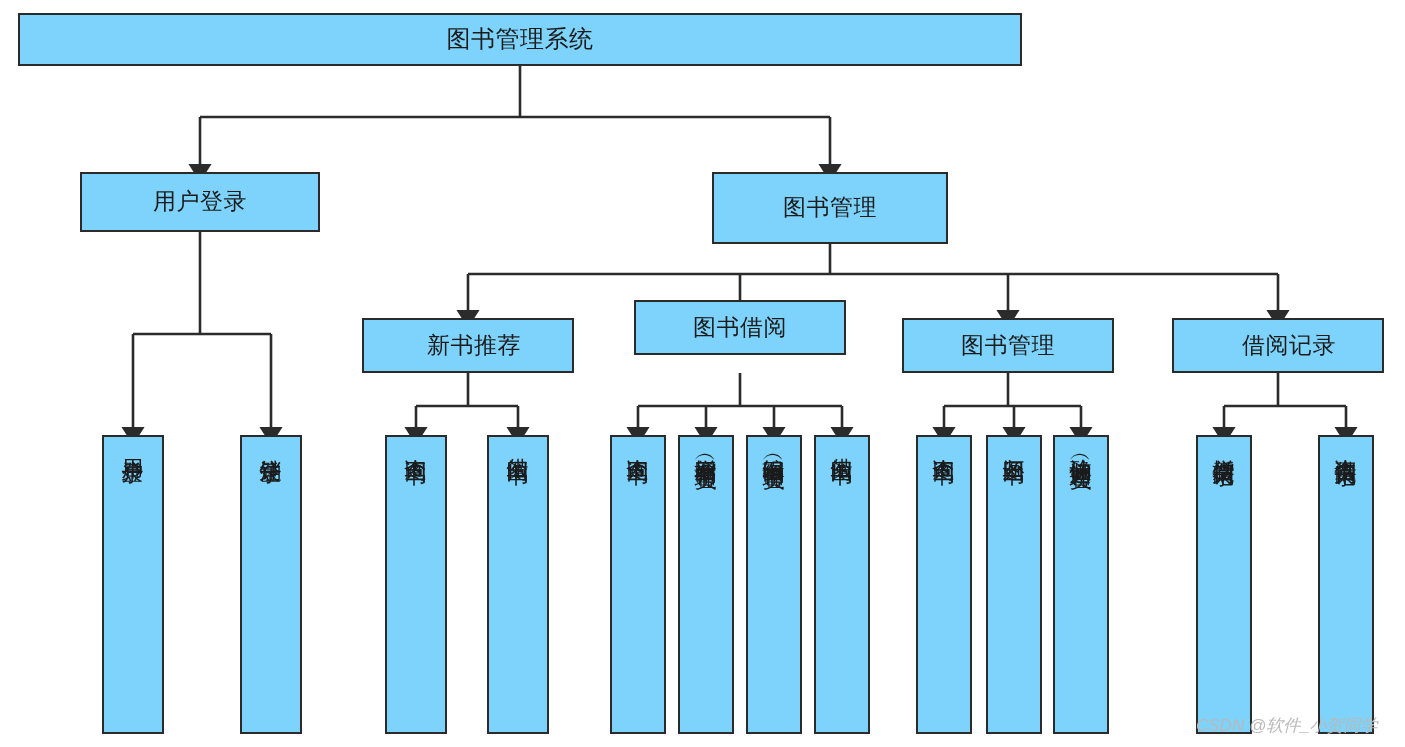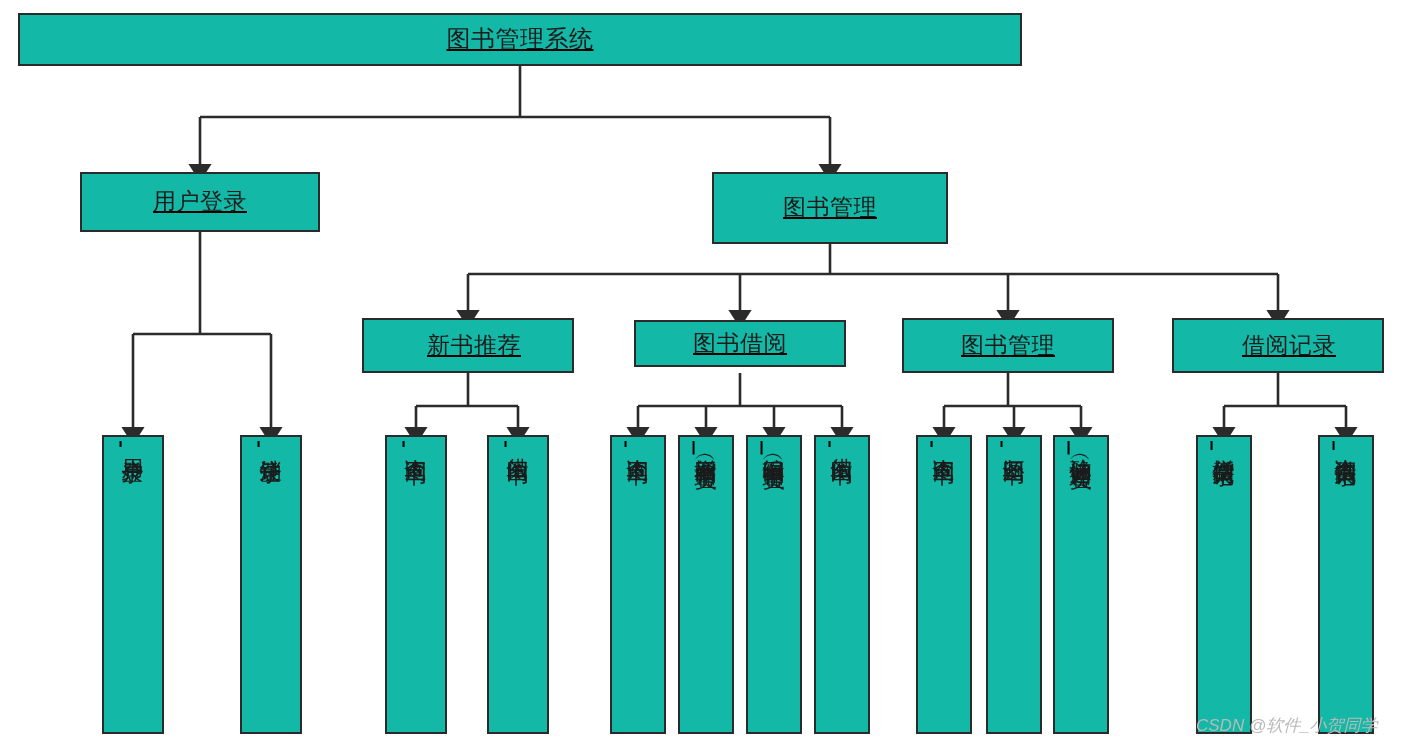--- a/index.html
+++ b/index.html
@@ -22,27 +22,26 @@
     position: absolute;
     left: 0;
     top: 0;
     width: 1405px;
     height: 747px;
     pointer-events: none;
   }
   .node {
     position: absolute;
     box-sizing: border-box;
-    background: #14b8a6;
+    background: #7dd3fc;
     border: 2px solid #2b2b2b;
     display: flex;
     align-items: center;
     justify-content: center;
     overflow: hidden;
-    text-decoration: underline;
   }
   .node-label {
     color: #1b1b1b;
     text-align: center;
     line-height: 1.18;
     white-space: pre-wrap;
     letter-spacing: 0.5px;
   }
   
   .node.horiz .node-label {
@@ -128,21 +127,21 @@
       </div>
       <div class="node horiz" style="left: 80px; top: 172px; width: 240px; height: 60px;">
         <div class="node-label">用户登录</div>
       </div>
       <div class="node horiz" style="left: 712px; top: 172px; width: 236px; height: 72px;">
         <div class="node-label">图书管理</div>
       </div>
       <div class="node horiz" style="left: 362px; top: 318px; width: 212px; height: 55px; padding-left: 12px;">
         <div class="node-label">新书推荐</div>
       </div>
-      <div class="node horiz" style="left: 634px; top: 320px; width: 212px; height: 47px; align-items: center;">
+      <div class="node horiz" style="left: 634px; top: 300px; width: 212px; height: 55px; align-items: center;">
         <div class="node-label">图书借阅</div>
       </div>
       <div class="node horiz" style="left: 902px; top: 318px; width: 212px; height: 55px;">
         <div class="node-label">图书管理</div>
       </div>
       <div class="node horiz" style="left: 1172px; top: 318px; width: 212px; height: 55px; padding-left: 22px;">
         <div class="node-label">借阅记录</div>
       </div>
       <div class="node vert" style="left: 102px; top: 435px; width: 62px; height: 299px;">
         <div class="node-label">用户登录</div>

